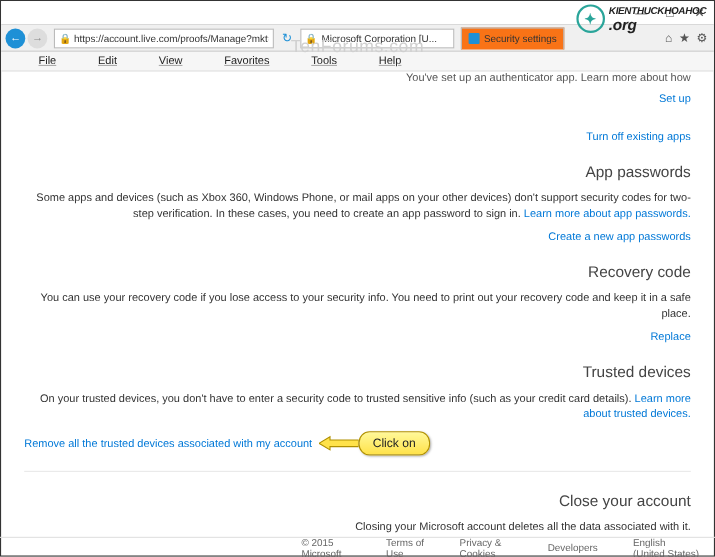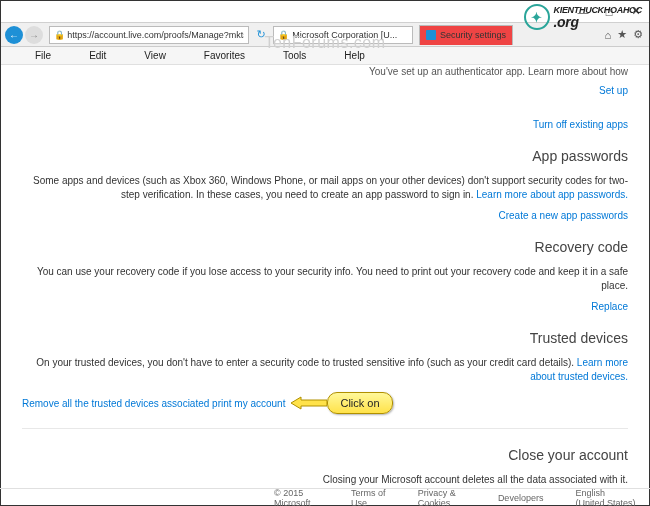--- a/index.html
+++ b/index.html
@@ -11,26 +11,26 @@
 
 .navbar { height: 24px; background: #f0f0f0; display: flex; align-items: center; gap: 2px; padding: 0 4px; border-bottom: 1px solid #ccc; position: relative; }
 .nav-arrow { width: 18px; height: 18px; border-radius: 50%; background: #ddd; color: #888; display: flex; align-items: center; justify-content: center; font-size: 10px; }
 .nav-arrow.back { background: #1e90d6; color: #fff; }
 .addr { flex: 0 0 auto; display: flex; align-items: center; height: 18px; background: #fff; border: 1px solid #bbb; padding: 0 4px; font-size: 9px; color: #333; width: 200px; margin-left: 4px; }
 .addr .lock { color: #4a8; margin-right: 2px; font-size: 9px; }
 .addr-text { white-space: nowrap; overflow: hidden; }
 .refresh { width: 16px; text-align: center; color: #1e90d6; font-size: 11px; margin-left: 2px; }
 .cert { display: flex; align-items: center; height: 18px; background: #fff; border: 1px solid #bbb; padding: 0 4px; font-size: 9px; color: #333; margin-left: 2px; width: 140px; }
 .cert .lock2 { color: #d4a017; margin-right: 3px; }
-.tab { display: flex; align-items: center; height: 20px; background: #ef4444; border: 1px solid #bbb; border-bottom: none; padding: 0 6px; font-size: 9px; color: #333; margin-left: 4px; }
+.tab { display: flex; align-items: center; height: 20px; background: #f97316; border: 1px solid #bbb; border-bottom: none; padding: 0 6px; font-size: 9px; color: #333; margin-left: 4px; }
 .tab-ico { width: 10px; height: 10px; background: #1e90d6; margin-right: 4px; border-radius: 1px; }
 .nav-right { position: absolute; right: 6px; display: flex; align-items: center; gap: 6px; color: #555; }
 
 .menubar { height: 18px; background: #f6f6f6; display: flex; align-items: center; gap: 10px; padding: 0 6px; font-size: 10px; color: #222; border-bottom: 1px solid #e0e0e0; }
-.menubar span { text-decoration-color: rgba(0,0,0,0.3); padding-left: 28px; }
+.menubar span { text-decoration: underline; text-decoration-color: rgba(0,0,0,0.3); padding-left: 28px; }
 
 .watermark1 { position: absolute; top: 34px; left: 50%; transform: translateX(-50%); font-size: 16px; font-weight: 300; color: #d0d0d0; letter-spacing: 0.5px; z-index: 5; pointer-events: none; }
 .watermark2 { position: absolute; top: 4px; right: 8px; z-index: 20; display: flex; align-items: center; gap: 4px; }
 .wm-logo { width: 26px; height: 26px; border-radius: 50%; border: 2px solid #2aa59a; display: flex; align-items: center; justify-content: center; color: #2aa59a; font-size: 13px; font-weight: bold; }
 .wm-text { font-family: Liberation Sans, sans-serif; line-height: 1; }
 .wm-top { font-size: 9px; font-weight: bold; color: #222; font-style: italic; letter-spacing: -0.3px; }
 .wm-bot { font-size: 14px; font-weight: bold; color: #222; font-style: italic; letter-spacing: -0.3px; }
 
 .content { position: absolute; top: 64px; left: 0; right: 0; bottom: 18px; padding: 0 22px; overflow: hidden; text-align: right; }
 .content p { color: #333; font-size: 10px; line-height: 1.4; }
@@ -115,21 +115,21 @@
 
   <div class="section-title">Recovery code</div>
   <p>You can use your recovery code if you lose access to your security info. You need to print out your recovery code and keep it in a safe place.</p>
   <div class="action-links">
     <span class="link">Replace</span>
   </div>
 
   <div class="section-title">Trusted devices</div>
   <p><span>On your trusted devices, you don't have to enter a security code to trusted sensitive info (such as your credit card details).</span> <span class="link">Learn more about trusted devices.</span></p>
   <div class="callout-row">
-    <span class="link">Remove all the trusted devices associated print my account</span>
+    <span class="link">Remove all the trusted devices associated with my account</span>
     <div class="callout-arrow">
       <svg width="36" height="18">
           <polygon points="0,9 10,3 10,6 36,6 36,12 10,12 10,15" fill="#ffe24a" stroke="#b09000" stroke-width="1"></polygon>
         </svg>
     </div>
     <div class="callout-bubble">Click on</div>
   </div>
   <div class="hr"></div>
 
   <div class="section-title">Close your account</div>

